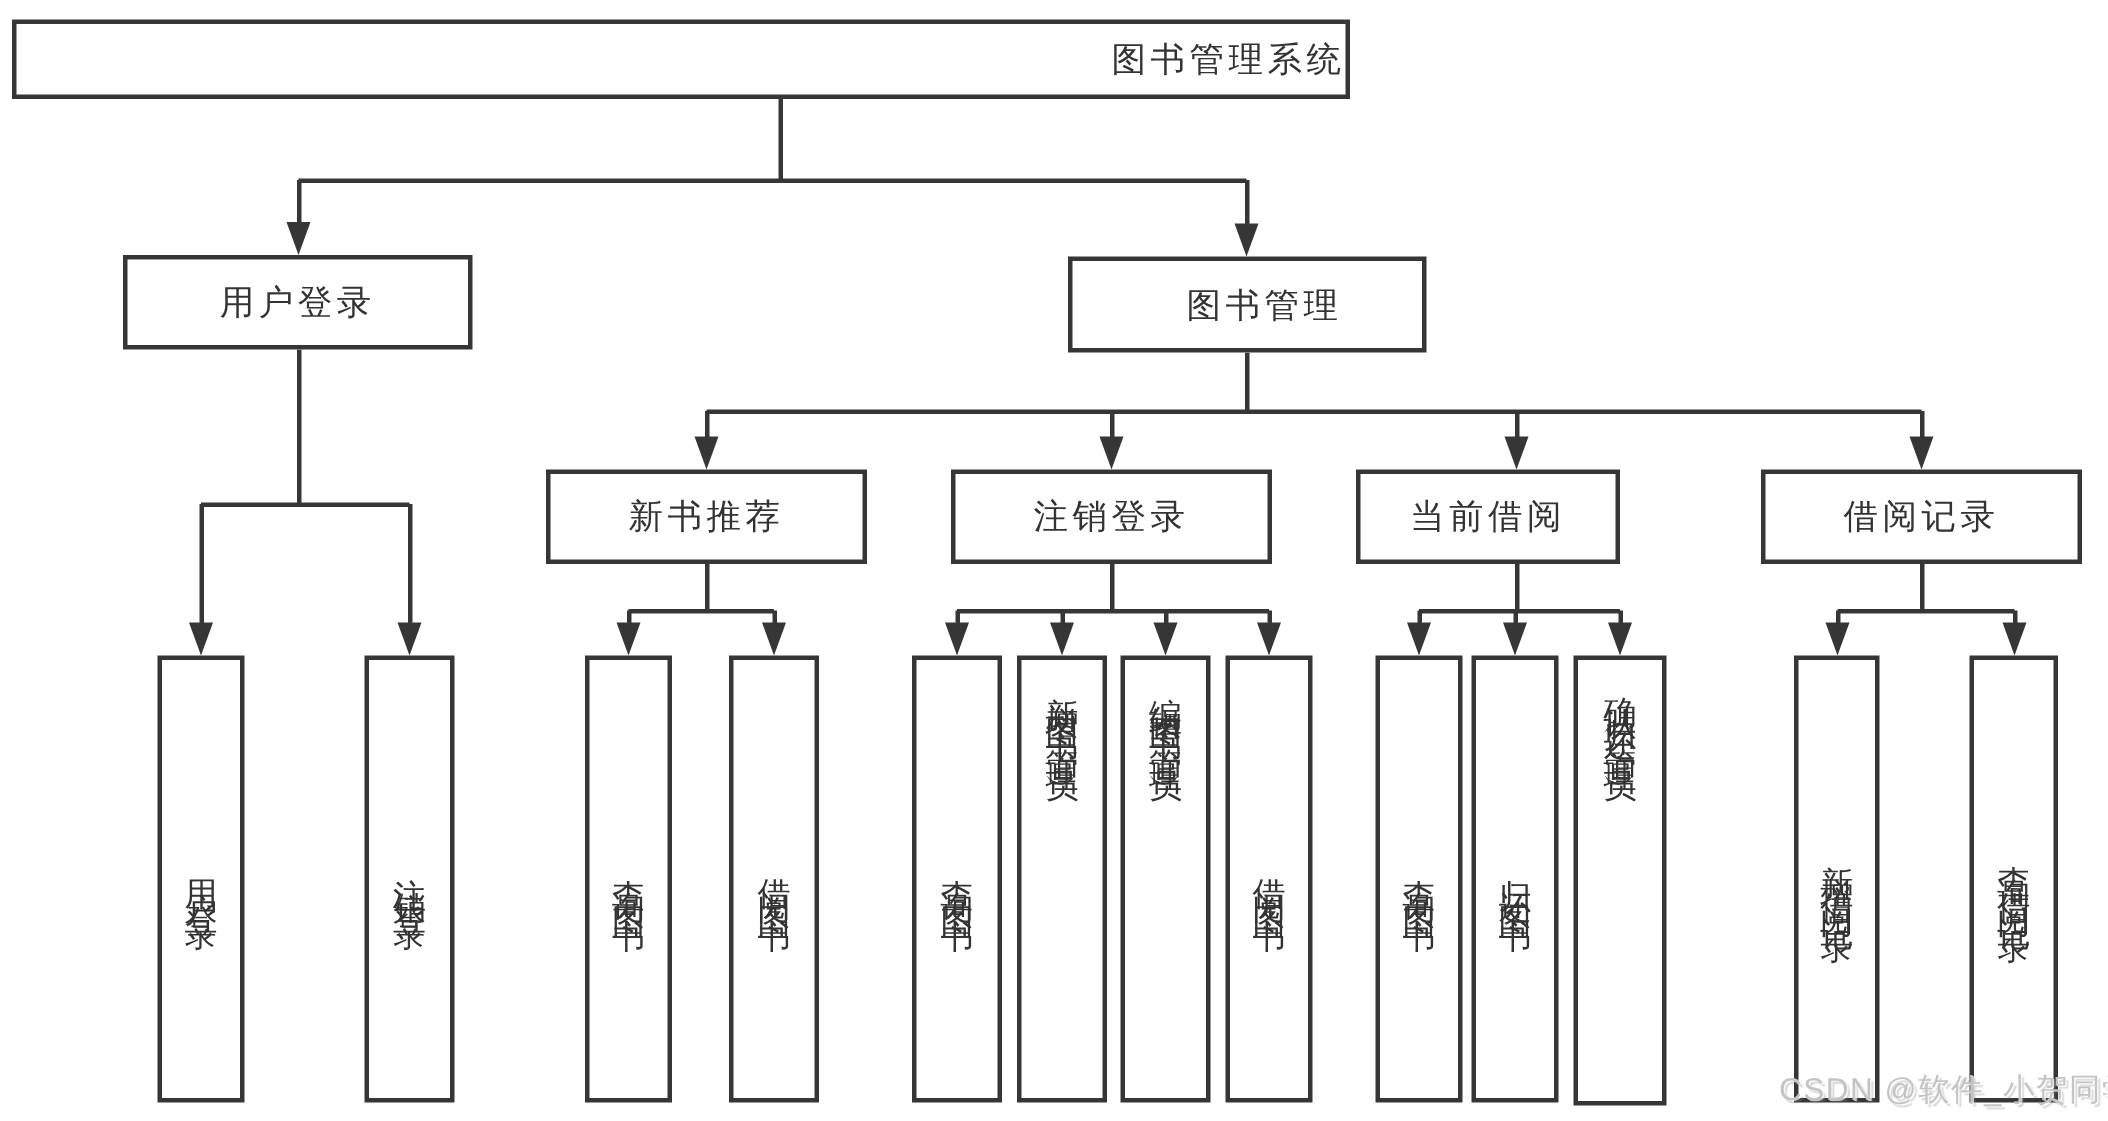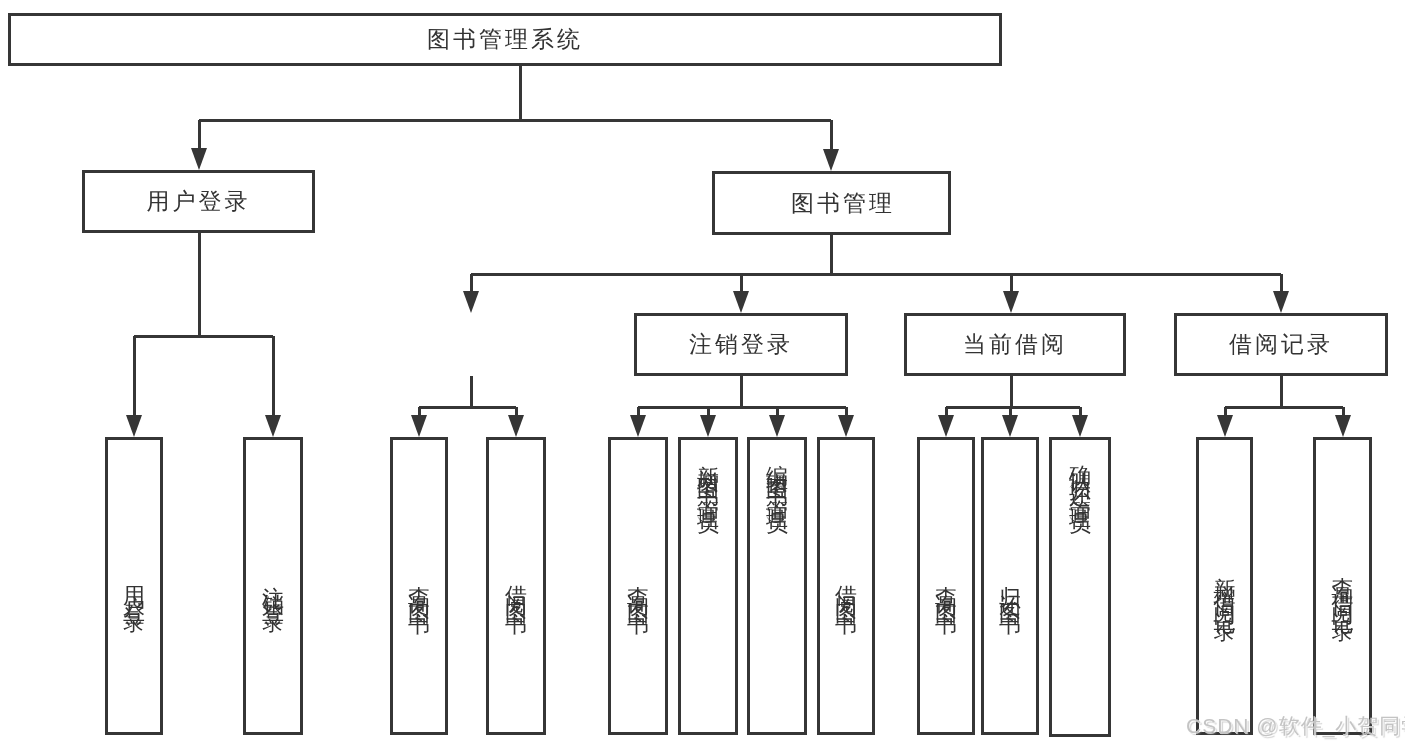--- a/index.html
+++ b/index.html
@@ -44,35 +44,38 @@
     font-size:21px;letter-spacing:1px;color:var(--wm);
     white-space:nowrap;
     text-shadow:1px 1px 0 rgba(255,255,255,0.7), 2px 2px 1px rgba(130,130,130,0.35);
   }
 </style>
 </head>
 <body>
 
 <div id="stage">
 
-  <div class="box" style="left:8px;top:13px;width:994px;height:53px;">
+  <div class="box" style="left:8px;top:13px;width:892px;height:53px;justify-content:flex-end;">
     <span class="hlbl">图书管理系统</span>
   </div>
 
   <div class="box" style="left:82px;top:170px;width:233px;height:63px;">
     <span class="hlbl">用户登录</span>
   </div>
   <div class="box" style="left:712px;top:171px;width:239px;height:64px;padding-left:23px;">
     <span class="hlbl">图书管理</span>
   </div>
 
+  <div class="box" style="left:364px;top:313px;width:214px;height:63px;">
+    <span class="hlbl">新书推荐</span>
+  </div>
   <div class="box" style="left:634px;top:313px;width:214px;height:63px;">
     <span class="hlbl">注销登录</span>
   </div>
-  <div class="box" style="left:904px;top:313px;width:222px;height:63px;">
+  <div class="box" style="left:904px;top:313px;width:176px;height:63px;">
     <span class="hlbl">当前借阅</span>
   </div>
   <div class="box" style="left:1174px;top:313px;width:214px;height:63px;">
     <span class="hlbl">借阅记录</span>
   </div>
 
   <div class="box leaf" style="left:105px;top:437px;width:58px;height:298px;">
     <span class="vlbl">用户登录</span>
   </div>
   <div class="box leaf" style="left:243px;top:437px;width:60px;height:298px;">

